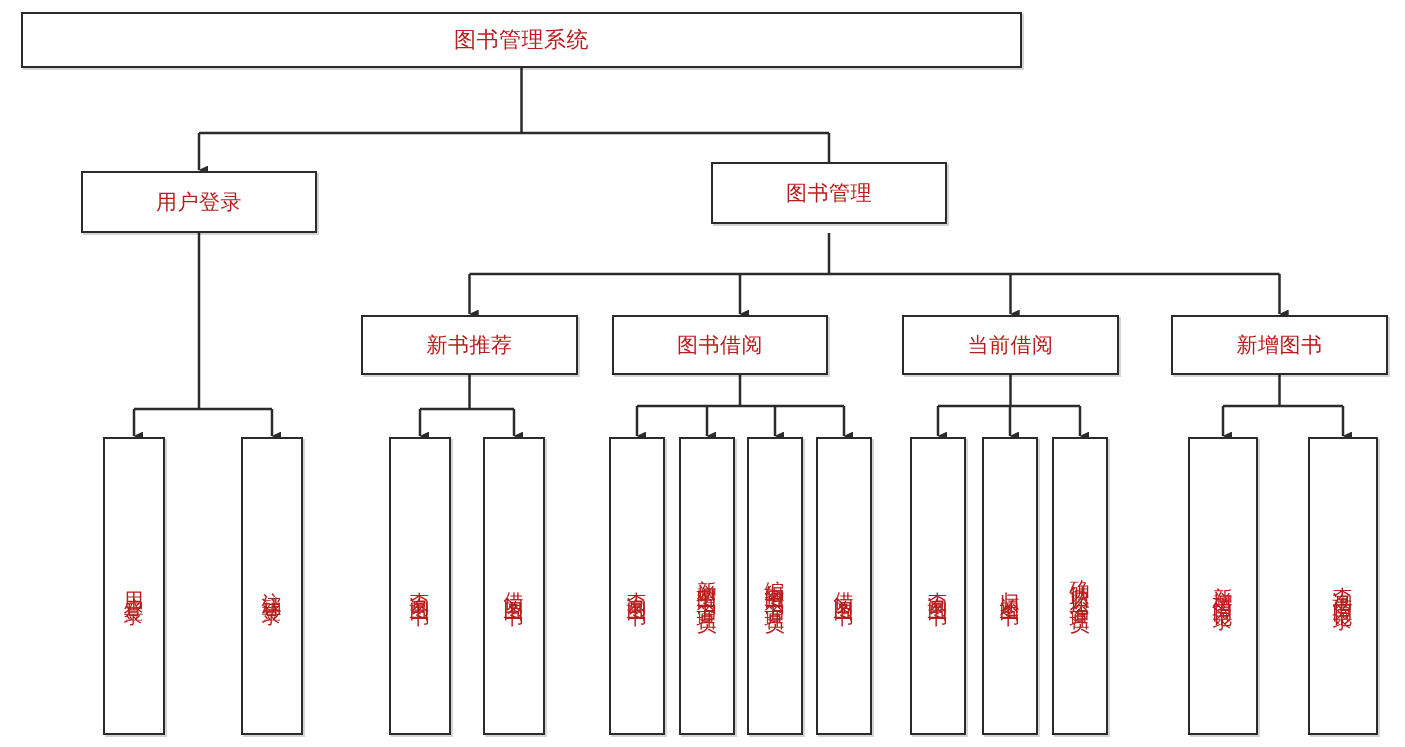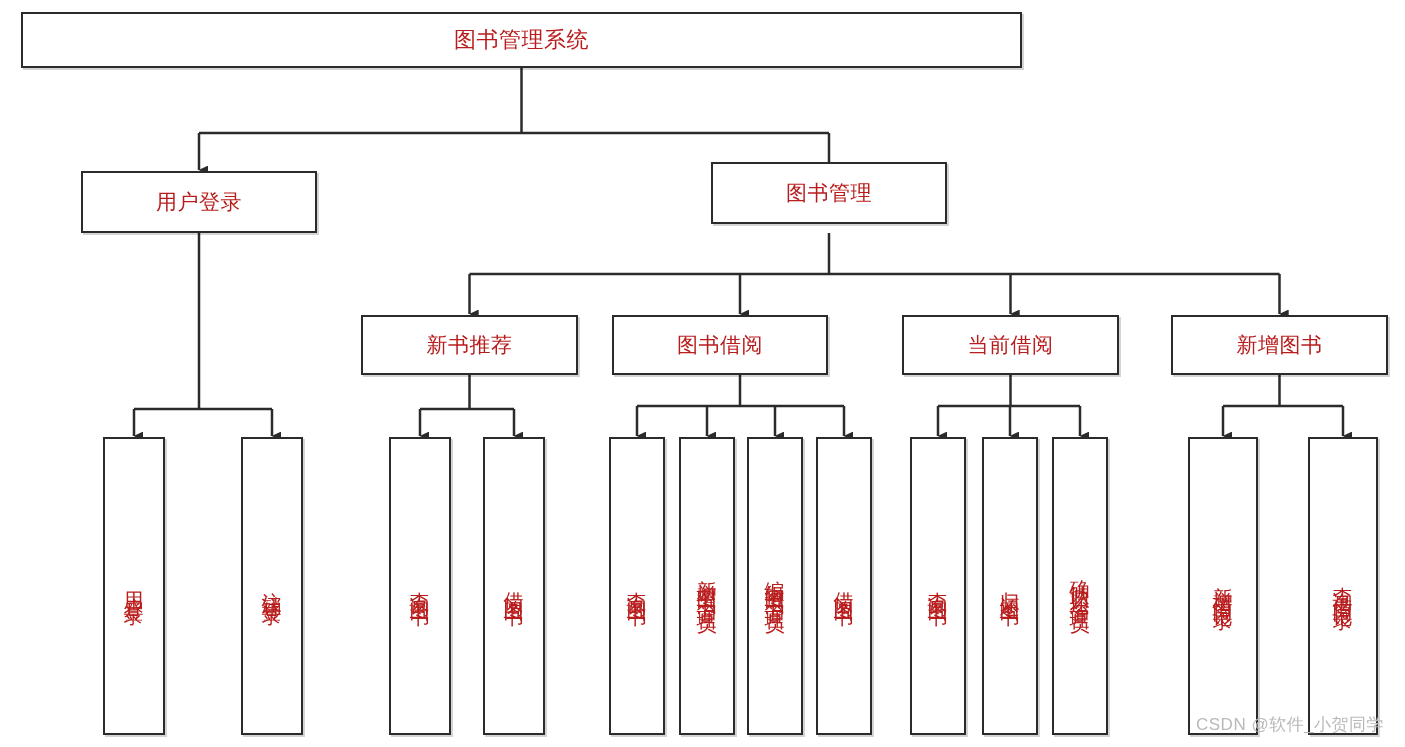--- a/index.html
+++ b/index.html
@@ -178,14 +178,13 @@
         <span class="node-label">确认归还（管理员）</span>
       </div>
       <div class="node vert" style="left: 1188px; top: 437px; width: 70px; height: 298px;">
         <span class="node-label">新增借阅记录</span>
       </div>
       <div class="node vert" style="left: 1308px; top: 437px; width: 70px; height: 298px;">
         <span class="node-label">查询借阅记录</span>
       </div>
     </div>
 
-  <div class="watermark" style="left: 1196px; top: 713px; color: rgb(185, 185, 185);">CSDN @软件_小贺同学</div>
 </div>
 
 </body></html>

